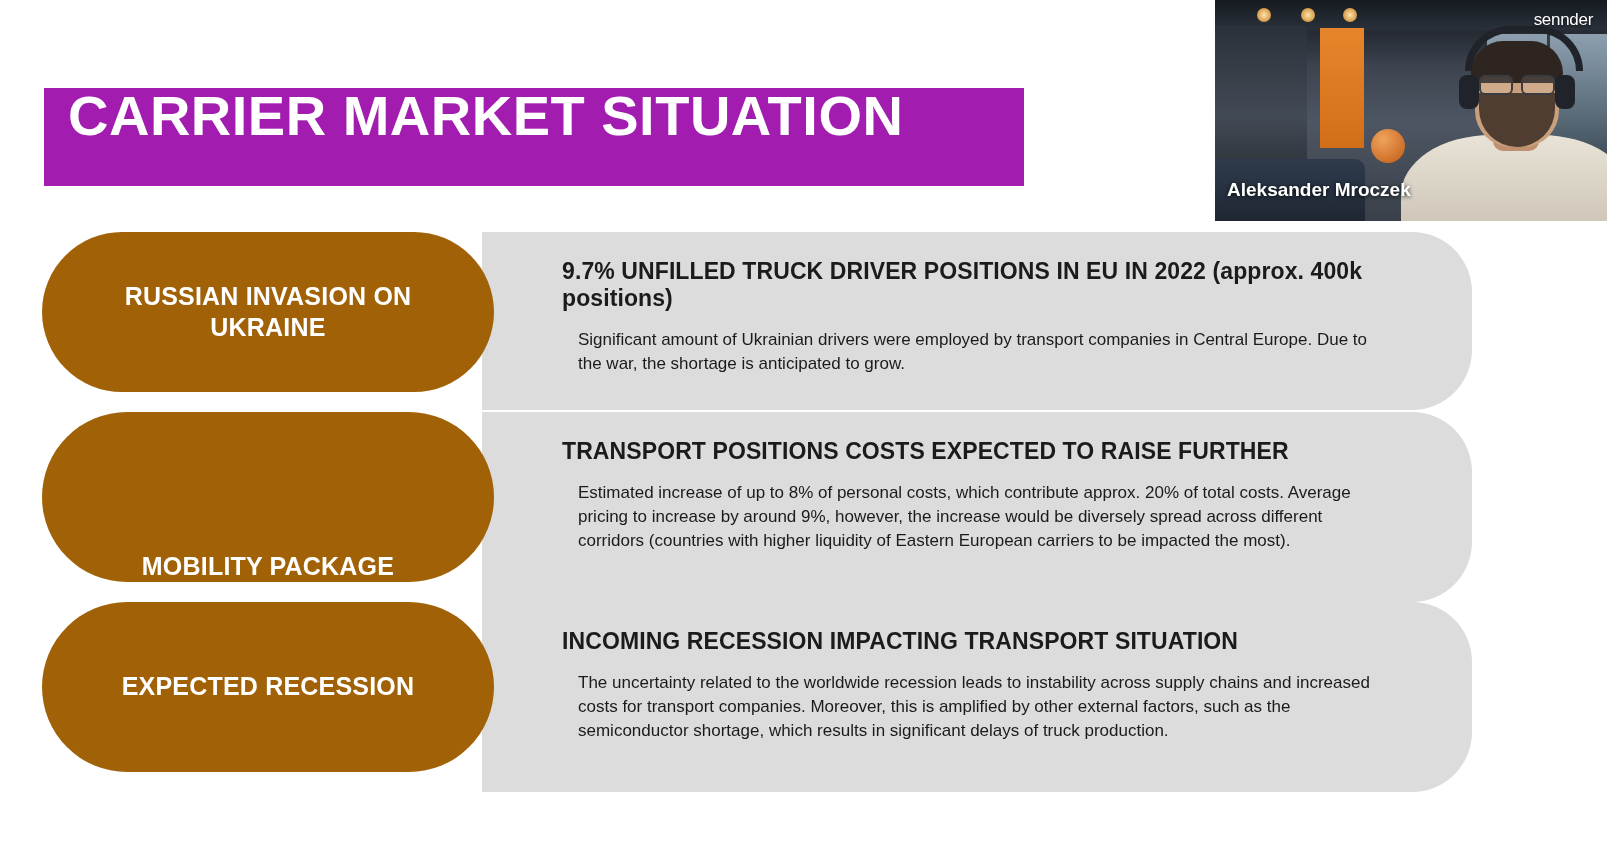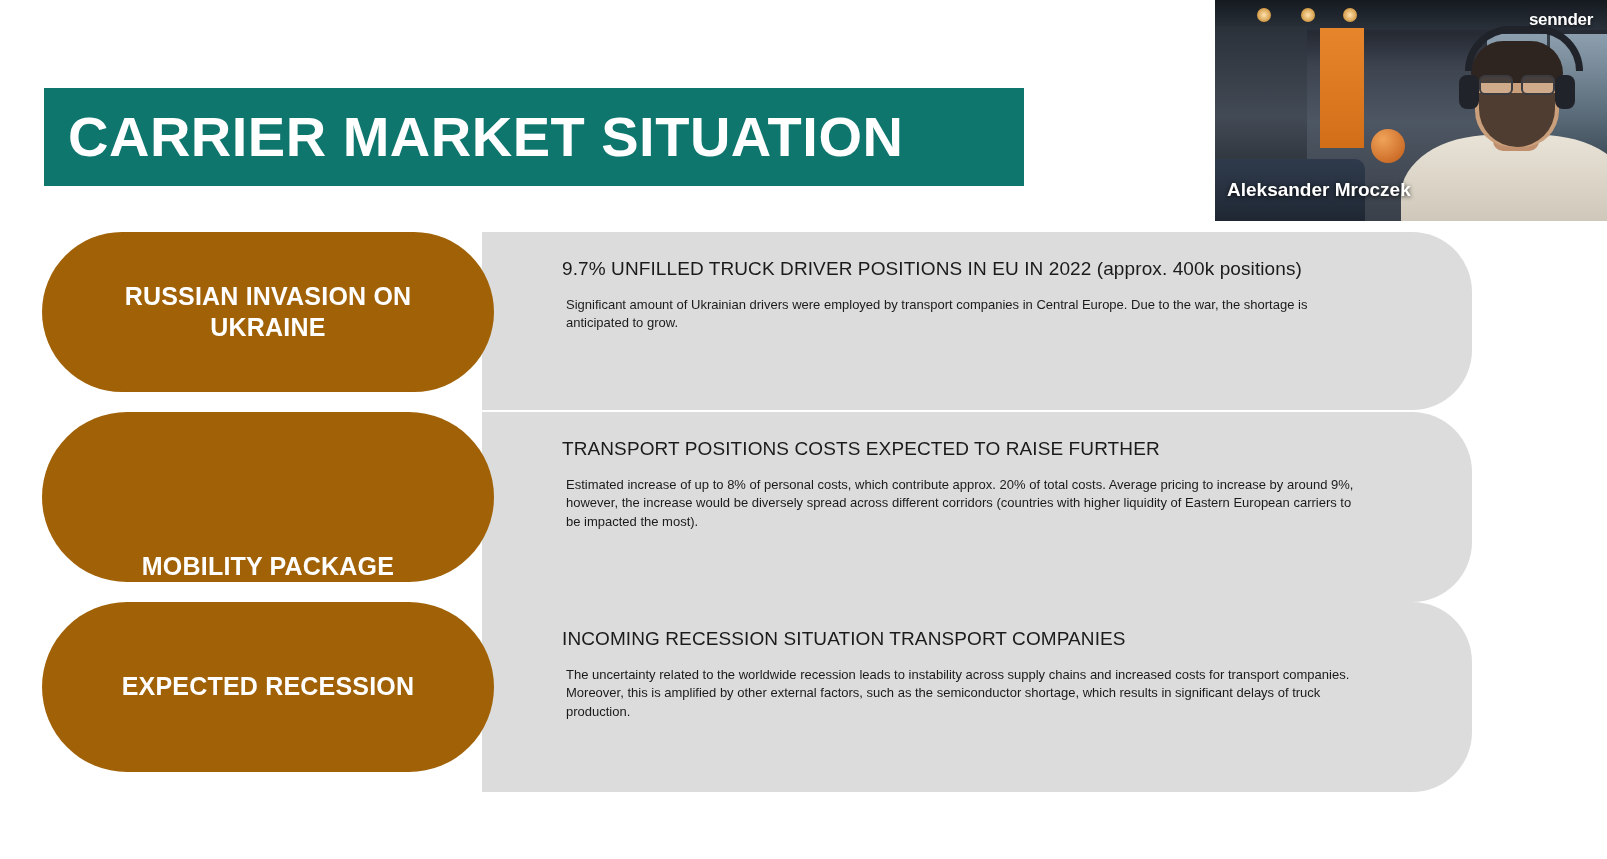--- a/index.html
+++ b/index.html
@@ -15,23 +15,22 @@
     font-family: "Liberation Sans", sans-serif;
   }
 
   
   .title-banner {
     position: absolute;
     left: 44px;
     top: 88px;
     width: 980px;
     height: 98px;
-    background: #0f766e;
+    background: #a21caf;
     display: flex;
-    align-items: center;
     padding-left: 24px;
     box-sizing: border-box;
   }
   .title-banner .title-text {
     color: #ffffff;
     font-size: 56px;
     font-weight: bold;
     letter-spacing: 0.5px;
     line-height: 1;
     white-space: nowrap;
@@ -73,31 +72,31 @@
     box-sizing: border-box;
     padding: 0 26px;
   }
   .row-pill .pill-text {
     font-size: 25px;
     font-weight: bold;
     line-height: 1.25;
     letter-spacing: 0.2px;
   }
   .row-heading {
-    font-size: 19px;
-    font-weight: normal;
+    font-size: 23px;
+    font-weight: bold;
     color: #1b1b1b;
     letter-spacing: 0.1px;
     margin: 0 0 16px 0;
   }
   .row-text {
-    font-size: 13px;
+    font-size: 17px;
     color: #1b1b1b;
     line-height: 1.42;
-    margin: 4px;
+    margin: 16px;
     max-width: 800px;
   }
 
   
   .row-1 .row-pill { height: 160px; }
   .row-1 .row-body { height: 178px; }
   .row-2 .row-pill { height: 170px; align-items: flex-end; }
   .row-2 .row-body { height: 190px; }
   .row-3 .row-pill { height: 170px; }
   .row-3 .row-body { height: 190px; }
@@ -254,21 +253,21 @@
     border-radius: 8px;
   }
   .vt-ear-l { left: 58px; }
   .vt-ear-r { left: 154px; }
 
   .vt-logo {
     position: absolute;
     right: 14px; top: 10px;
     color: #ffffff;
     font-size: 17px;
-    font-weight: bold;
+    font-weight: normal;
     letter-spacing: -0.3px;
     text-shadow: 0 1px 3px rgba(0,0,0,.6);
   }
   .vt-name {
     position: absolute;
     left: 12px; bottom: 20px;
     color: #ffffff;
     font-size: 19px;
     font-weight: bold;
     text-shadow: 0 1px 4px rgba(0,0,0,.8);
@@ -298,21 +297,21 @@
       <div class="row-heading">TRANSPORT POSITIONS COSTS EXPECTED TO RAISE FURTHER</div>
       <div class="row-text">Estimated increase of up to 8% of personal costs, which contribute approx. 20% of total costs. Average pricing to increase by around 9%, however, the increase would be diversely spread across different corridors (countries with higher liquidity of Eastern European carriers to be impacted the most).</div>
     </div>
     <div class="row-pill">
       <span class="pill-text">MOBILITY PACKAGE</span>
     </div>
   </div>
 
   <div class="row row-3">
     <div class="row-body">
-      <div class="row-heading">INCOMING RECESSION SITUATION TRANSPORT COMPANIES</div>
+      <div class="row-heading">INCOMING RECESSION IMPACTING TRANSPORT SITUATION</div>
       <div class="row-text">The uncertainty related to the worldwide recession leads to instability across supply chains and increased costs for transport companies. Moreover, this is amplified by other external factors, such as the semiconductor shortage, which results in significant delays of truck production.</div>
     </div>
     <div class="row-pill">
       <span class="pill-text">EXPECTED RECESSION</span>
     </div>
   </div>
 
 </div>
 
 <div class="video-tile">

